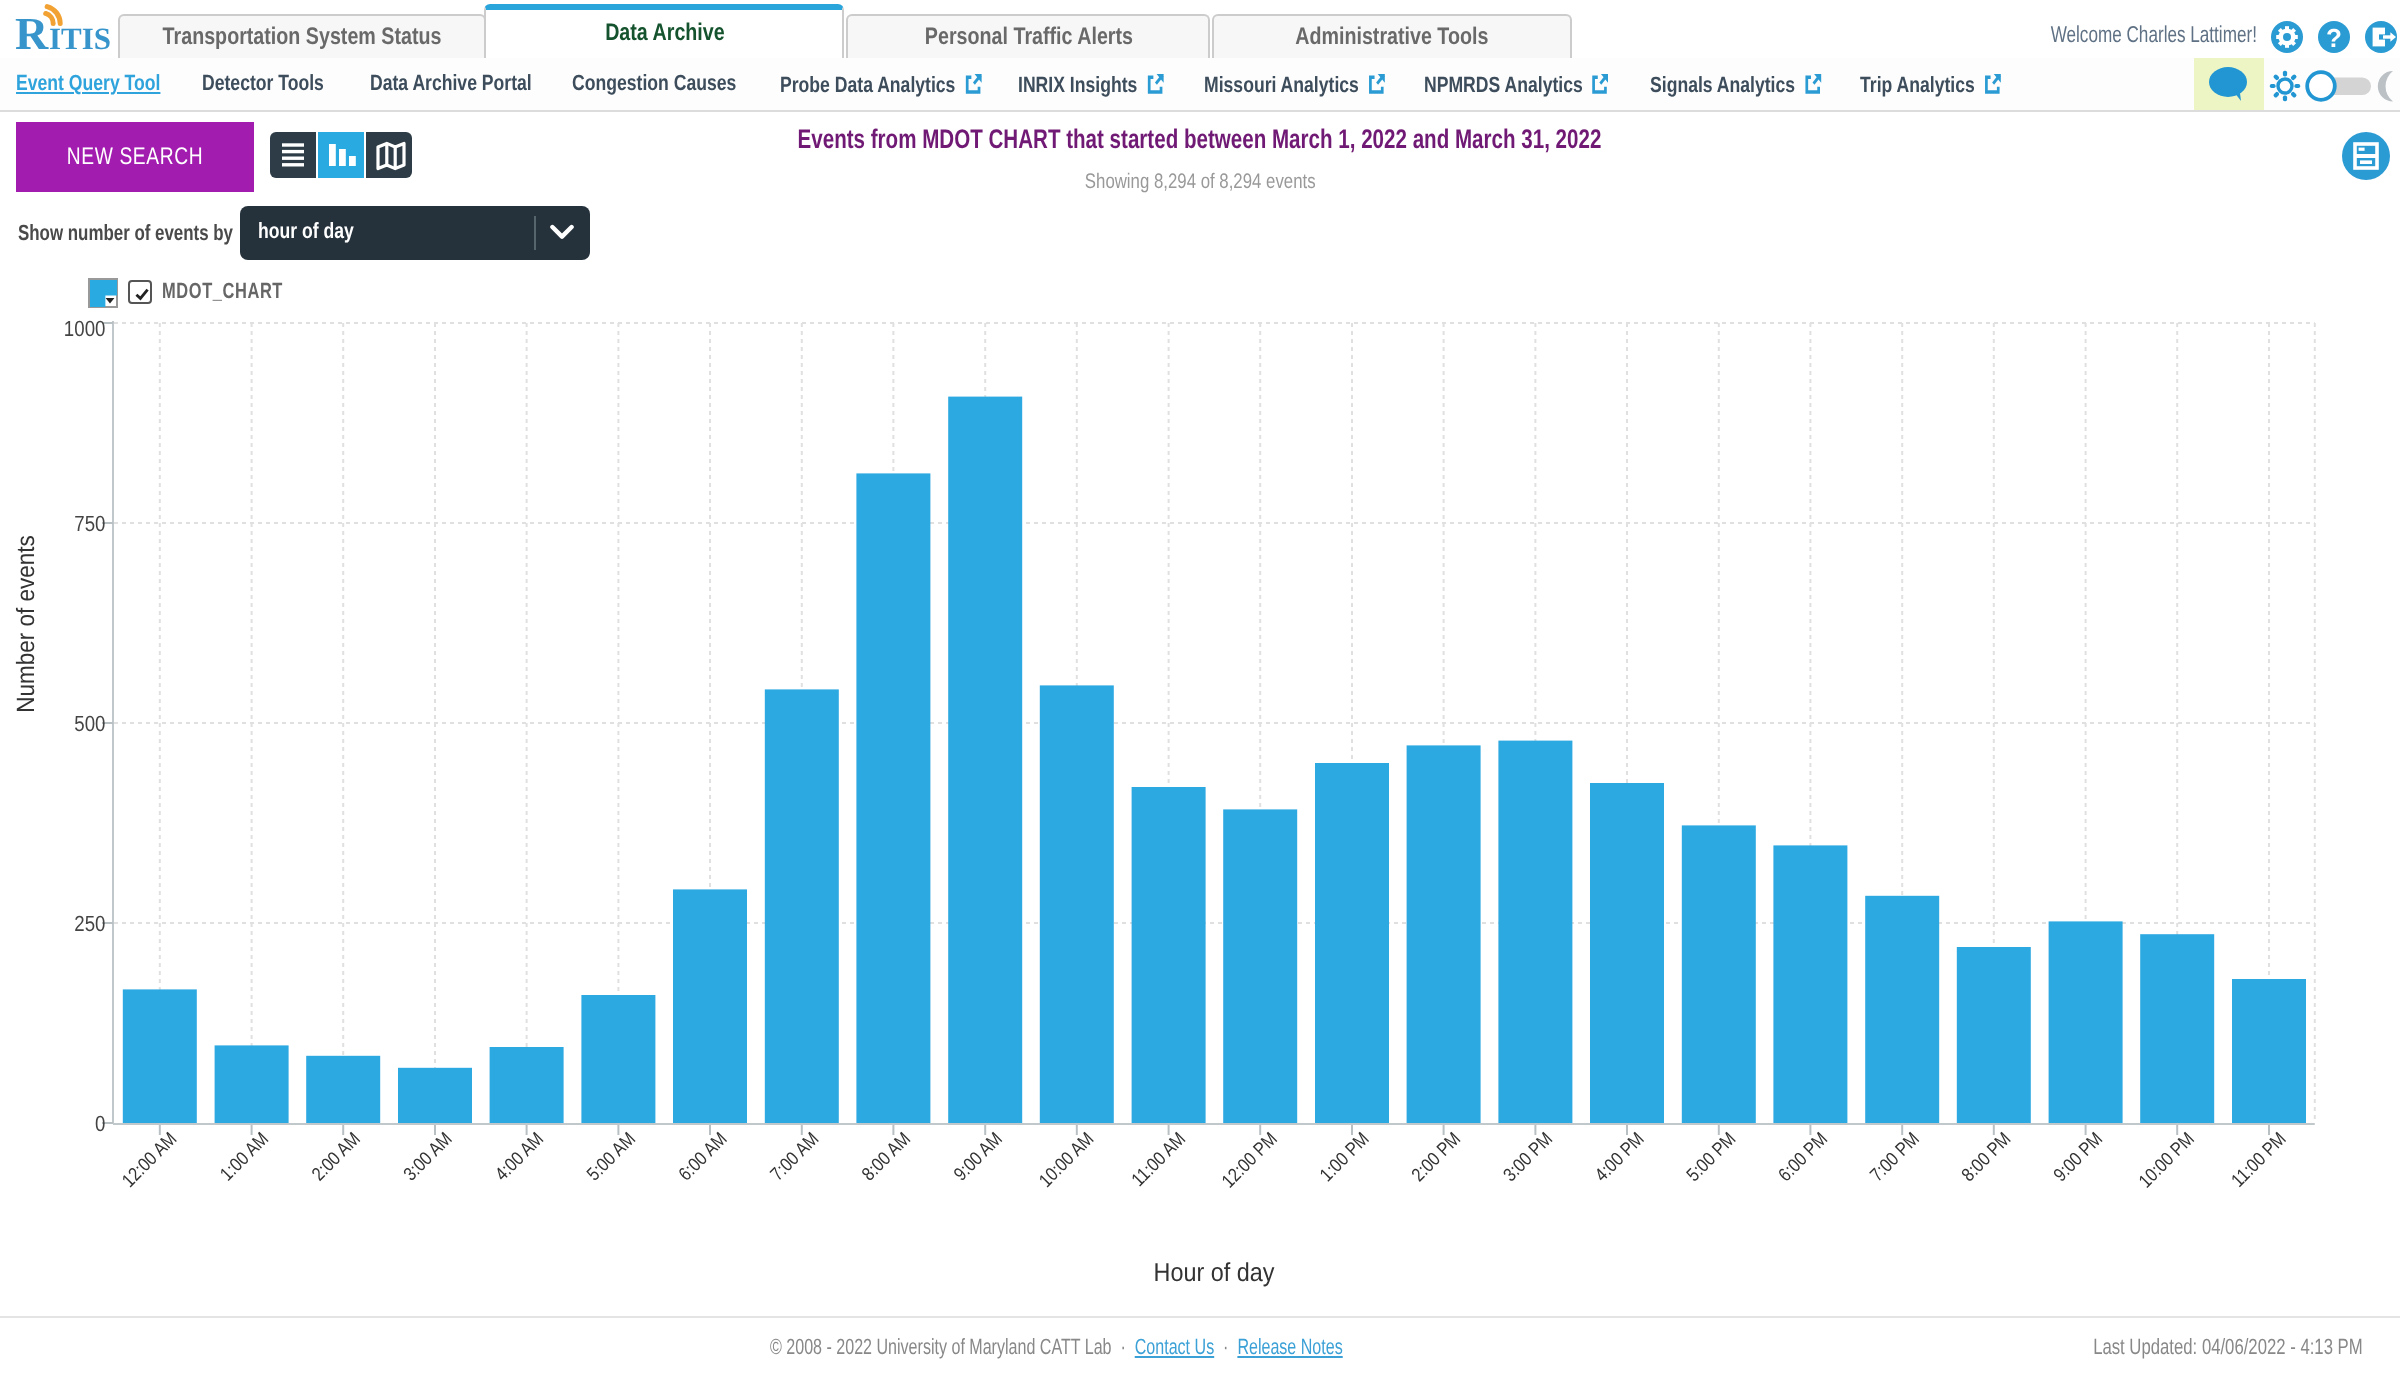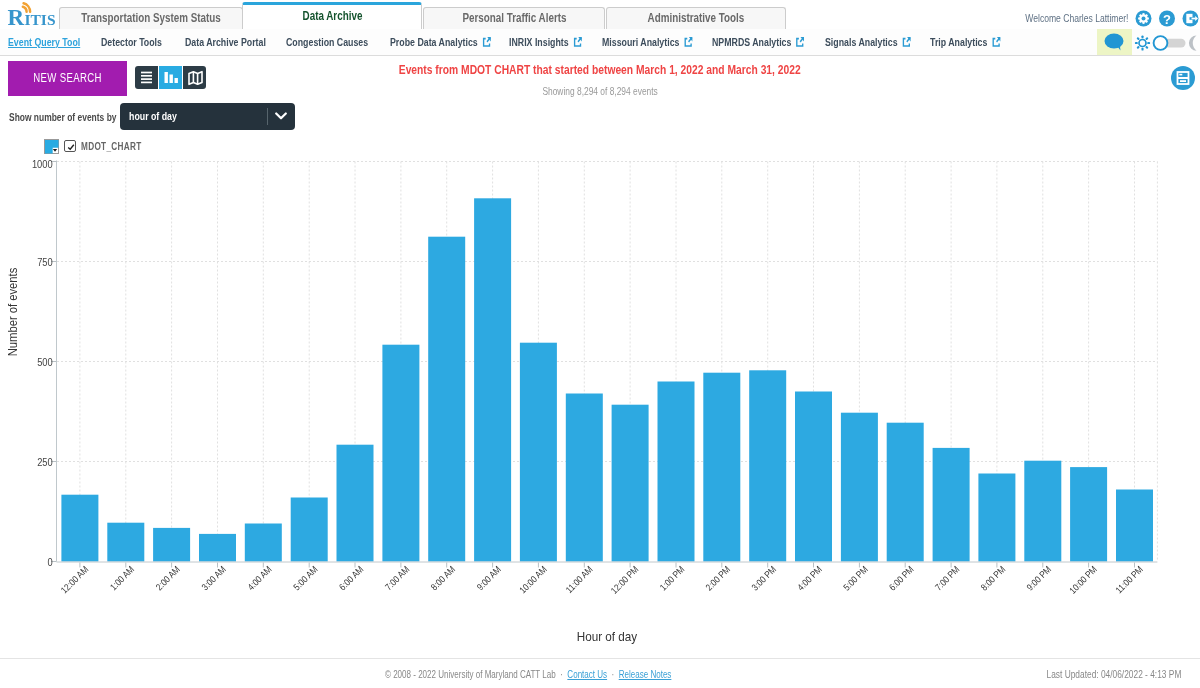--- a/index.html
+++ b/index.html
@@ -35,21 +35,21 @@
 
 
 #legend { position:absolute; left:0; top:137px; width:400px; height:20px; }
 #sw { position:absolute; left:44px; top:2px; width:15px; height:15px; border:1px solid #999; background:#fff; }
 #sw .b { position:absolute; left:0; top:0; width:13.5px; height:13.5px; background:#29abe2;
   clip-path:polygon(0 0, 100% 0, 100% 57%, 57% 57%, 57% 100%, 0 100%); }
 #cb { position:absolute; left:64px; top:3px; width:12px; height:12px; border:1px solid #555; border-radius:2px; background:#fff; }
 #mdot { position:absolute; left:81px; top:3px; font-size:11px; font-weight:bold; color:#666; letter-spacing:0.4px; transform:scaleX(0.747); transform-origin:left; }
 
 
-#title { position:absolute; left:0; top:62px; width:1200px; text-align:center; font-size:13.5px; line-height:15px; font-weight:bold; color:#ef4444; }
+#title { position:absolute; left:0; top:62px; width:1200px; text-align:center; font-size:13.5px; line-height:15px; font-weight:bold; color:#701a75; }
 #title span { display:inline-block; transform:scaleX(0.762); transform-origin:center; white-space:nowrap; }
 #subtitle { position:absolute; left:0; top:85px; width:1200px; text-align:center; font-size:10.5px; color:#999; }
 #subtitle span { display:inline-block; transform:scaleX(0.80); transform-origin:center; }
 
 
 #footline { position:absolute; left:0; top:658px; width:1200px; border-top:1px solid #e4e4e4; }
 #footc { position:absolute; left:385px; top:668px; font-size:11px; color:#888; white-space:nowrap; transform:scaleX(0.73); transform-origin:left; }
 #footc a { color:#3aa0d6; }
 #footr { position:absolute; right:19px; top:668px; font-size:11px; color:#888; white-space:nowrap; transform:scaleX(0.76); transform-origin:right; }
 </style>

